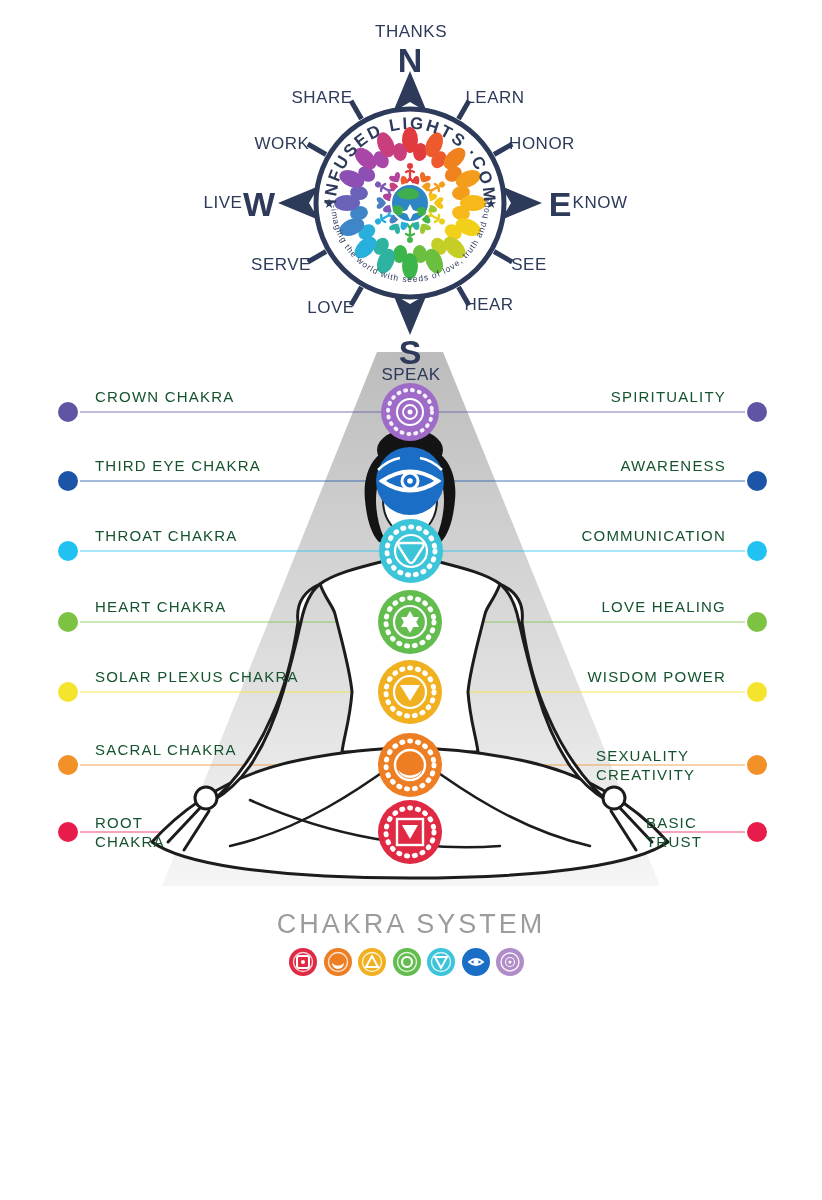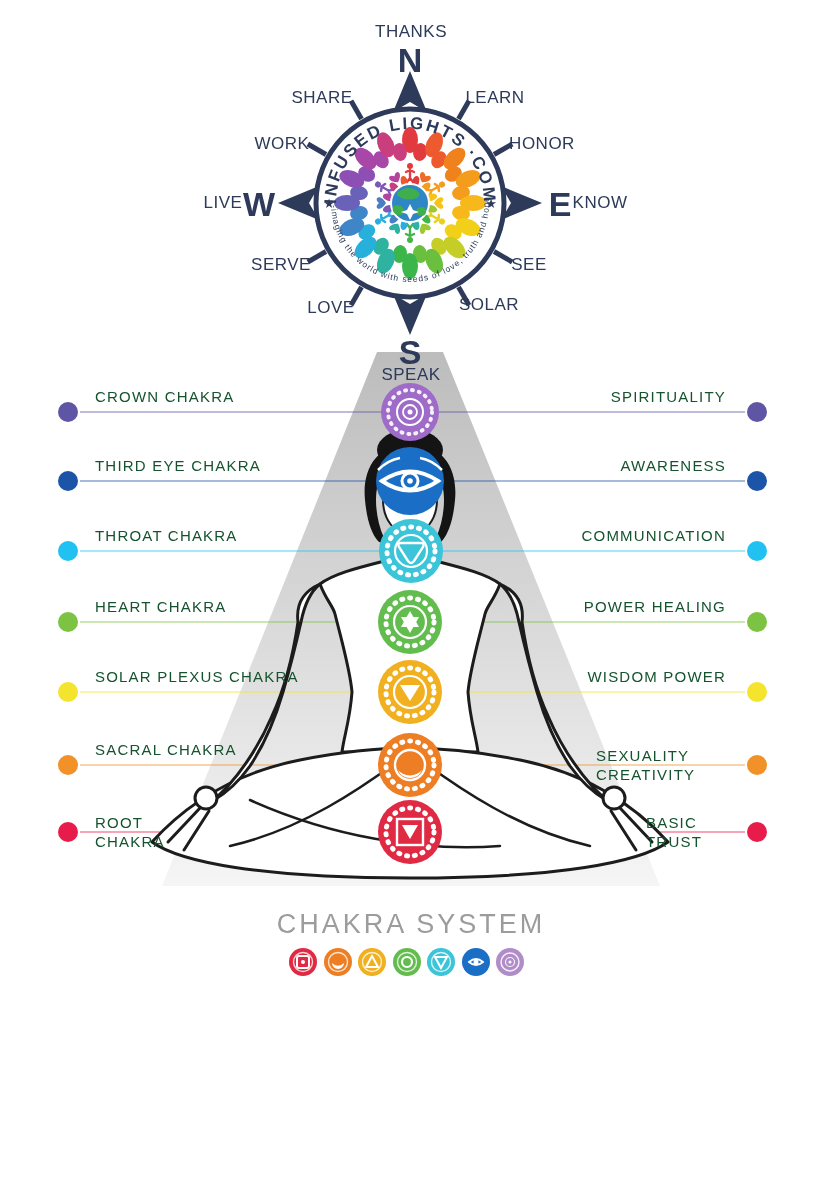--- a/index.html
+++ b/index.html
@@ -355,35 +355,35 @@
   <div class="cw" style="left:495px;top:98px">LEARN</div>
   <div class="cw" style="left:282px;top:144px">WORK</div>
   <div class="cw" style="left:542px;top:144px">HONOR</div>
   <div class="cw" style="left:223px;top:203px">LIVE</div>
   <div class="cl" style="left:259px;top:204px">W</div>
   <div class="cl" style="left:560px;top:204px">E</div>
   <div class="cw" style="left:600px;top:203px">KNOW</div>
   <div class="cw" style="left:281px;top:265px">SERVE</div>
   <div class="cw" style="left:529px;top:265px">SEE</div>
   <div class="cw" style="left:331px;top:308px">LOVE</div>
-  <div class="cw" style="left:489px;top:305px">SOLAR</div>
+  <div class="cw" style="left:489px;top:305px">HEAR</div>
   <div class="cl" style="left:410px;top:352px">S</div>
   <div class="cw" style="left:411px;top:375px">SPEAK</div>
 
   <div class="lbl" style="left:95px;top:388px">CROWN CHAKRA</div>
   <div class="lbl right" style="right:96px;top:388px">SPIRITUALITY</div>
 
   <div class="lbl" style="left:95px;top:457px">THIRD EYE CHAKRA</div>
   <div class="lbl right" style="right:96px;top:457px">AWARENESS</div>
 
   <div class="lbl" style="left:95px;top:527px">THROAT CHAKRA</div>
   <div class="lbl right" style="right:96px;top:527px">COMMUNICATION</div>
 
   <div class="lbl" style="left:95px;top:598px">HEART CHAKRA</div>
-  <div class="lbl right" style="right:96px;top:598px">POWER HEALING</div>
+  <div class="lbl right" style="right:96px;top:598px">LOVE HEALING</div>
 
   <div class="lbl" style="left:95px;top:668px">SOLAR PLEXUS CHAKRA</div>
   <div class="lbl right" style="right:96px;top:668px">WISDOM POWER</div>
 
   <div class="lbl" style="left:95px;top:741px">SACRAL CHAKRA</div>
   <div class="lbl right twoline" style="right:96px;top:765px;width:130px">SEXUALITY CREATIVITY</div>
 
   <div class="lbl twoline" style="left:95px;top:832px;width:90px">ROOT CHAKRA</div>
   <div class="lbl right twoline" style="right:96px;top:832px;width:80px">BASIC TRUST</div>
 

